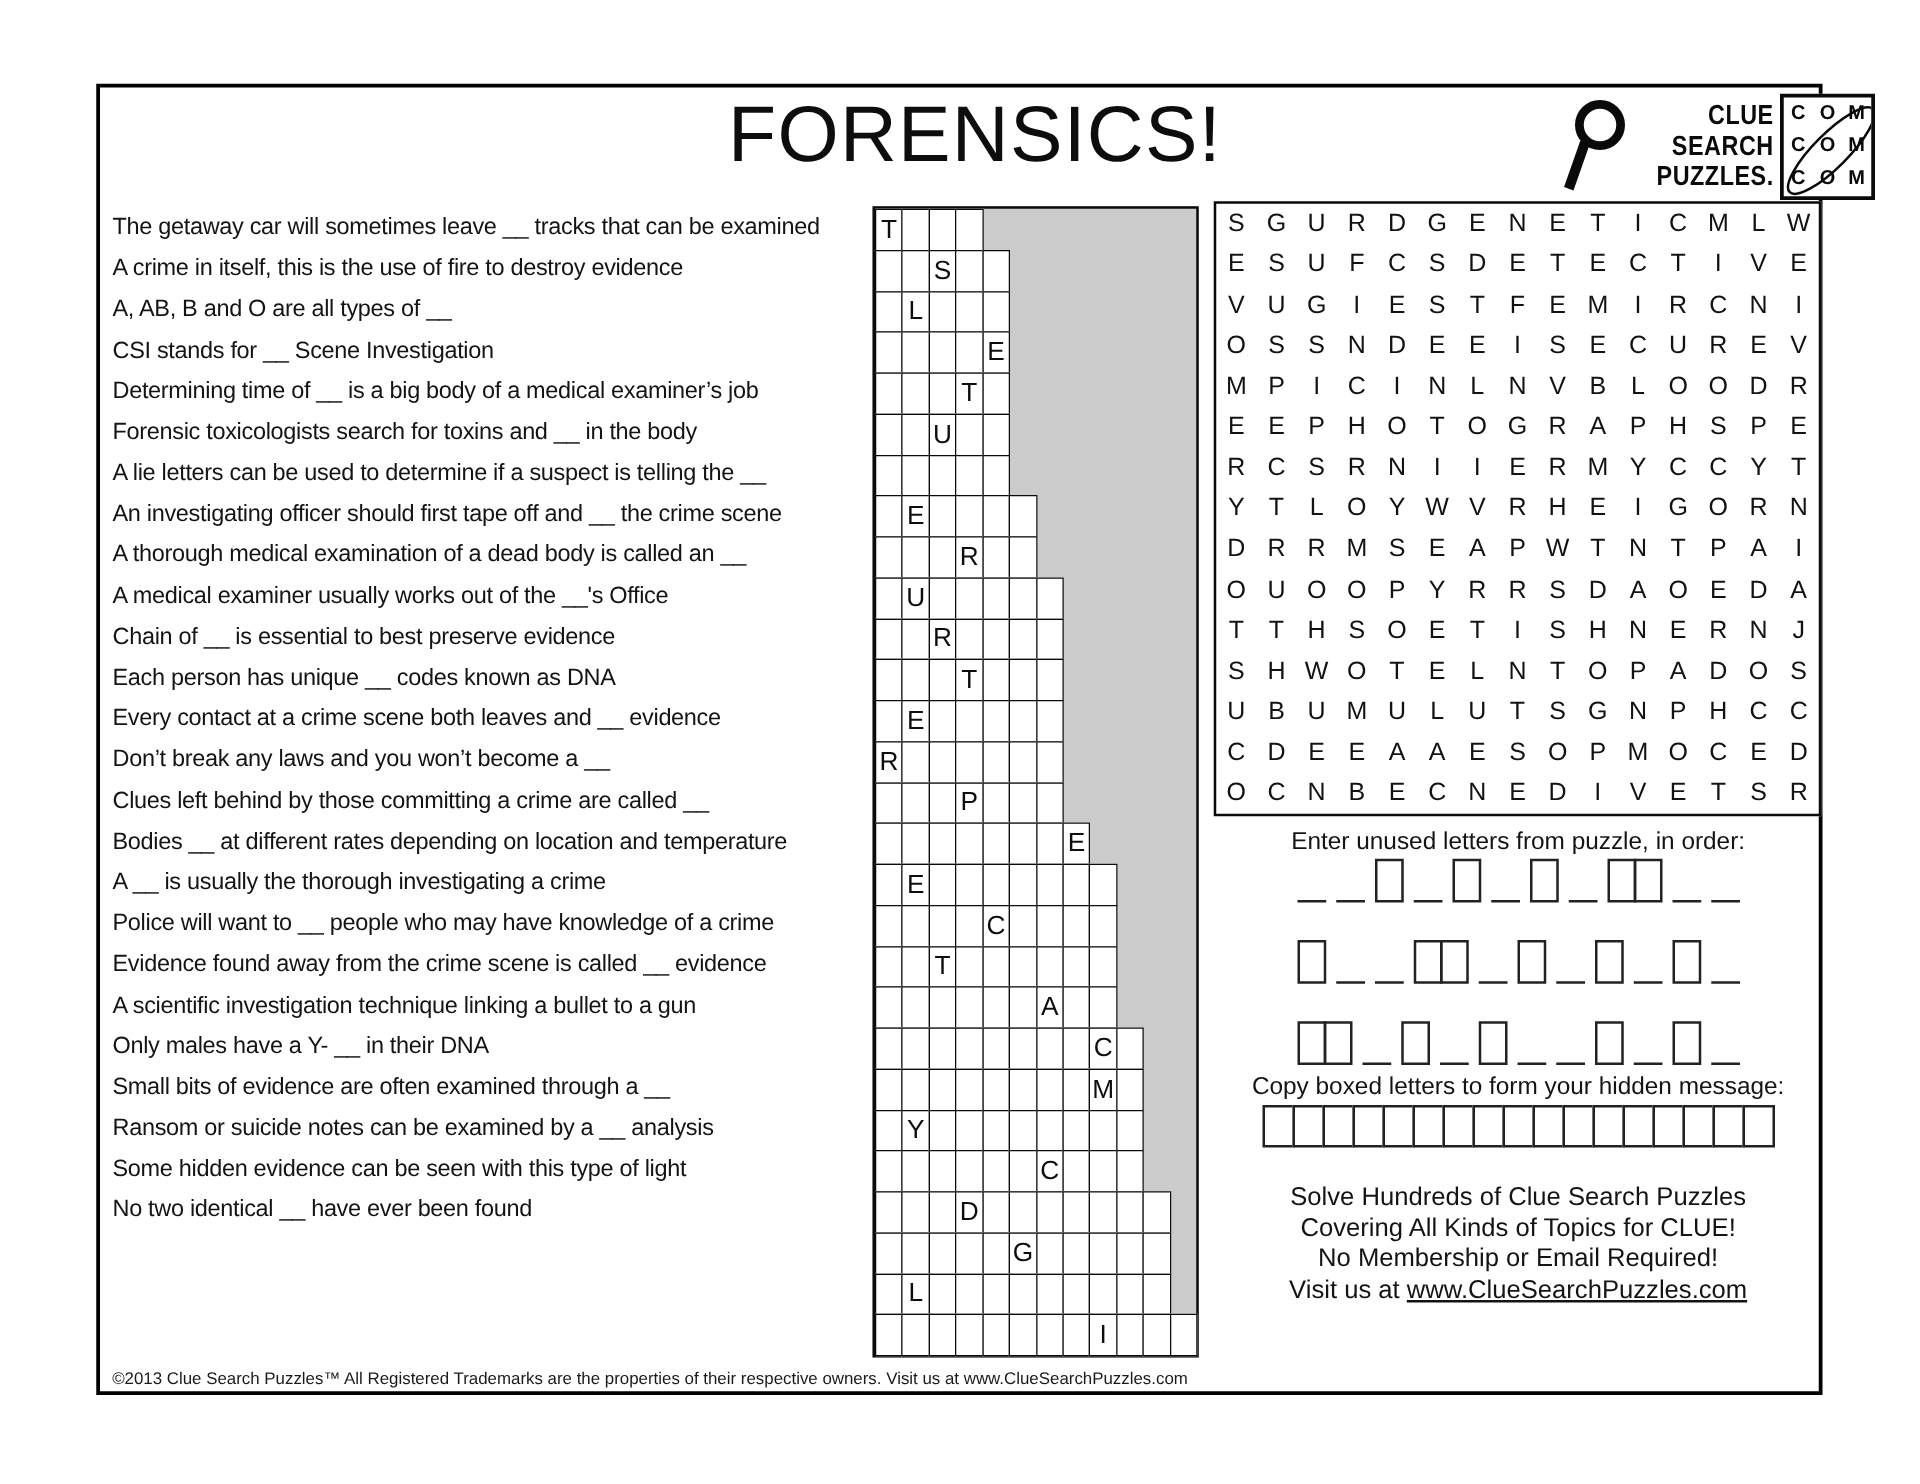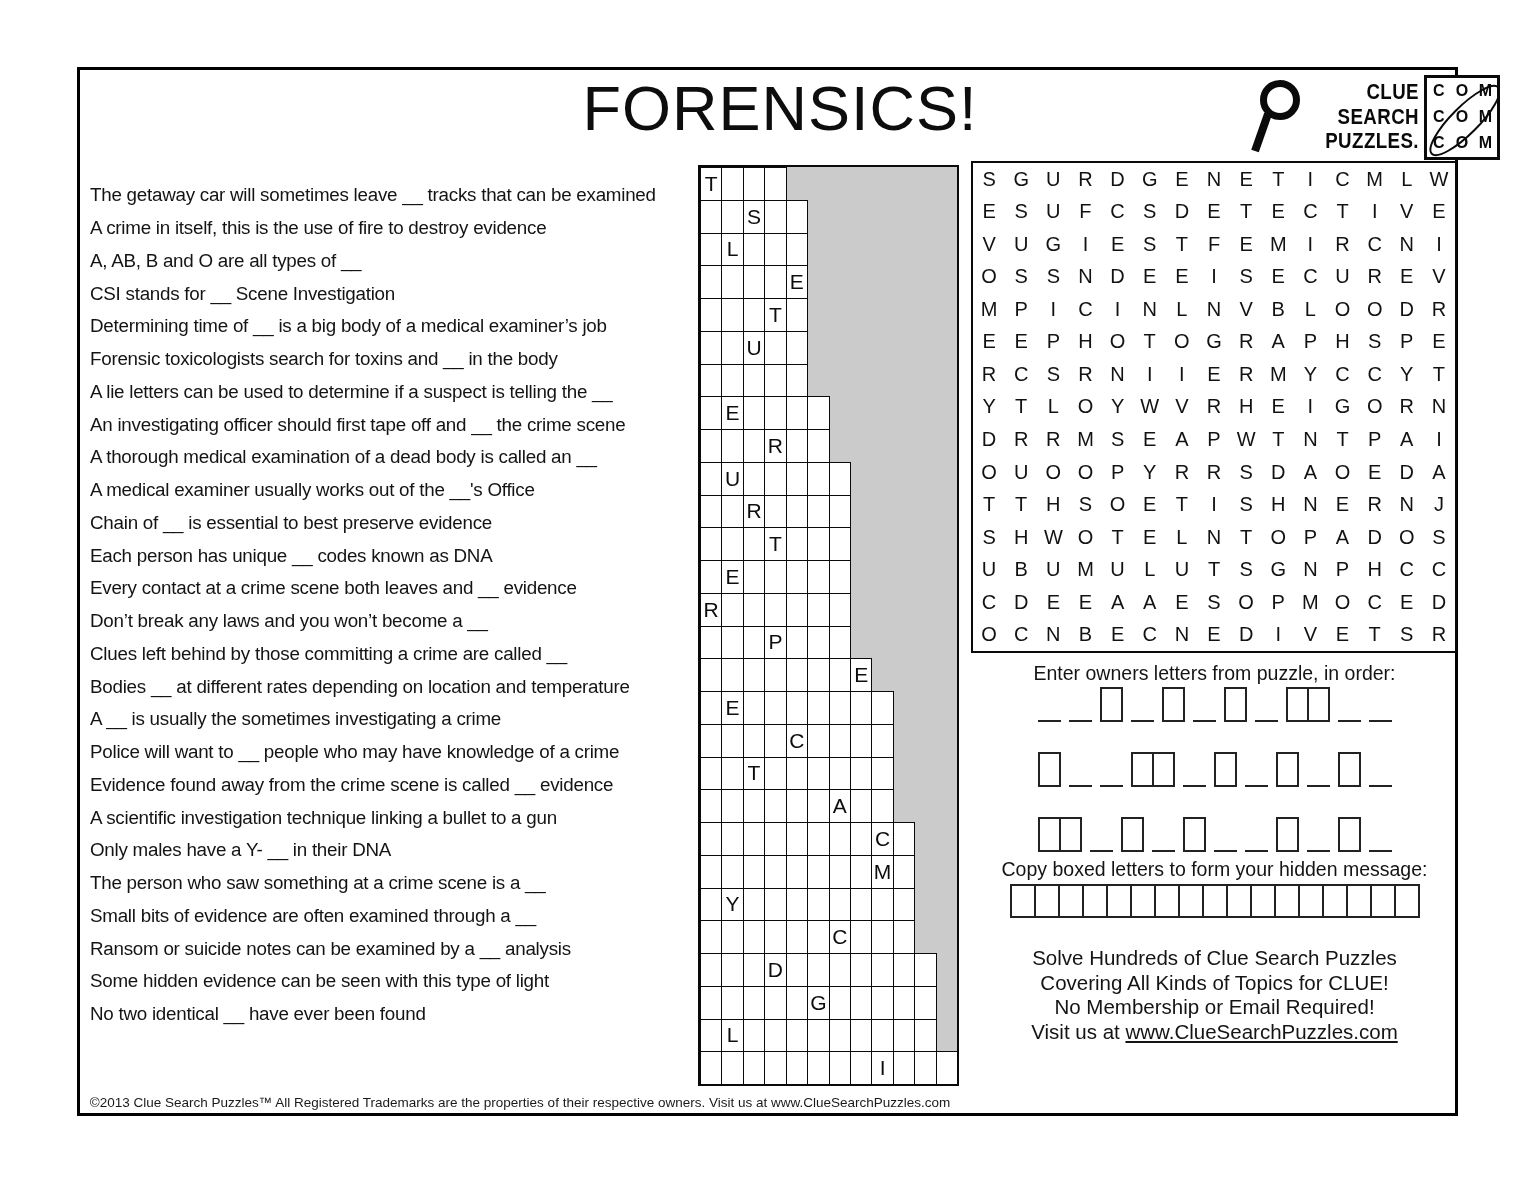--- a/index.html
+++ b/index.html
@@ -13,21 +13,21 @@
   .logo{position:absolute;left:1249px;top:72px;height:90px;display:flex;align-items:center;}
   .logo-text{width:112px;text-align:right;font-weight:bold;font-size:22px;line-height:24.5px;
              letter-spacing:.5px;transform:scaleX(.85);transform-origin:right center;color:#0a0a0a;}
   .combox{position:relative;width:76px;height:85px;border:3px solid #0a0a0a;box-sizing:border-box;
           margin-left:5px;display:grid;grid-template-columns:repeat(3,1fr);grid-template-rows:repeat(3,1fr);
           overflow:hidden;background:#fff;}
   .combox span{display:flex;align-items:center;justify-content:center;
                font-size:16px;font-weight:bold;color:#0a0a0a;}
   .combox svg{position:absolute;left:0;top:0;pointer-events:none;}
   
-  .clues{position:absolute;left:90px;top:165px;width:604px;margin-top:14px;}
+  .clues{position:absolute;left:90px;top:165px;width:604px;}
   .clue{height:32.75px;display:flex;align-items:center;font-size:18.8px;
         letter-spacing:-0.25px;white-space:nowrap;color:#141414;}
   
   .xword{position:absolute;left:698px;top:165px;width:257px;height:917px;
          background:#cbcbcb;border:2px solid #0a0a0a;}
   .xcell{position:absolute;box-sizing:border-box;border:1px solid #0a0a0a;background:#fff;
          display:flex;align-items:center;justify-content:center;
          font-size:21px;color:#0d0d0d;}
   
   .wsearch{position:absolute;left:971px;top:161px;width:482px;height:488px;
@@ -98,26 +98,25 @@
       <div class="clue">A lie letters can be used to determine if a suspect is telling the __</div>
       <div class="clue">An investigating officer should first tape off and __ the crime scene</div>
       <div class="clue">A thorough medical examination of a dead body is called an __</div>
       <div class="clue">A medical examiner usually works out of the __'s Office</div>
       <div class="clue">Chain of __ is essential to best preserve evidence</div>
       <div class="clue">Each person has unique __ codes known as DNA</div>
       <div class="clue">Every contact at a crime scene both leaves and __ evidence</div>
       <div class="clue">Don’t break any laws and you won’t become a __</div>
       <div class="clue">Clues left behind by those committing a crime are called __</div>
       <div class="clue">Bodies __ at different rates depending on location and temperature</div>
-      <div class="clue">A __ is usually the sometimes investigating a crime</div>
+      <div class="clue">A __ is usually the thorough investigating a crime</div>
       <div class="clue">Police will want to __ people who may have knowledge of a crime</div>
       <div class="clue">Evidence found away from the crime scene is called __ evidence</div>
       <div class="clue">A scientific investigation technique linking a bullet to a gun</div>
       <div class="clue">Only males have a Y- __ in their DNA</div>
-      <div class="clue">The person who saw something at a crime scene is a __</div>
       <div class="clue">Small bits of evidence are often examined through a __</div>
       <div class="clue">Ransom or suicide notes can be examined by a __ analysis</div>
       <div class="clue">Some hidden evidence can be seen with this type of light</div>
       <div class="clue">No two identical __ have ever been found</div>
     </div>
 
   <div class="xword">
       <div class="xcell" style="left: 0px; top: 0px; width: 22.42px; height: 33.75px;">T</div>
       <div class="xcell" style="left: 21.42px; top: 0px; width: 22.42px; height: 33.75px;"></div>
       <div class="xcell" style="left: 42.84px; top: 0px; width: 22.42px; height: 33.75px;"></div>
@@ -559,21 +558,21 @@
       <div class="wcell">D</div>
       <div class="wcell">I</div>
       <div class="wcell">V</div>
       <div class="wcell">E</div>
       <div class="wcell">T</div>
       <div class="wcell">S</div>
       <div class="wcell">R</div>
     </div>
 
   <div class="rcol">
-    <div class="rheading uheading">Enter owners letters from puzzle, in order:</div>
+    <div class="rheading uheading">Enter unused letters from puzzle, in order:</div>
     <div class="urows">
         <div class="urow">
           <div class="slot blank"></div>
           <div class="slot blank" style="margin-left: 8px;"></div>
           <div class="slot box" style="margin-left: 8px;"></div>
           <div class="slot blank" style="margin-left: 8px;"></div>
           <div class="slot box" style="margin-left: 8px;"></div>
           <div class="slot blank" style="margin-left: 8px;"></div>
           <div class="slot box" style="margin-left: 8px;"></div>
           <div class="slot blank" style="margin-left: 8px;"></div>

